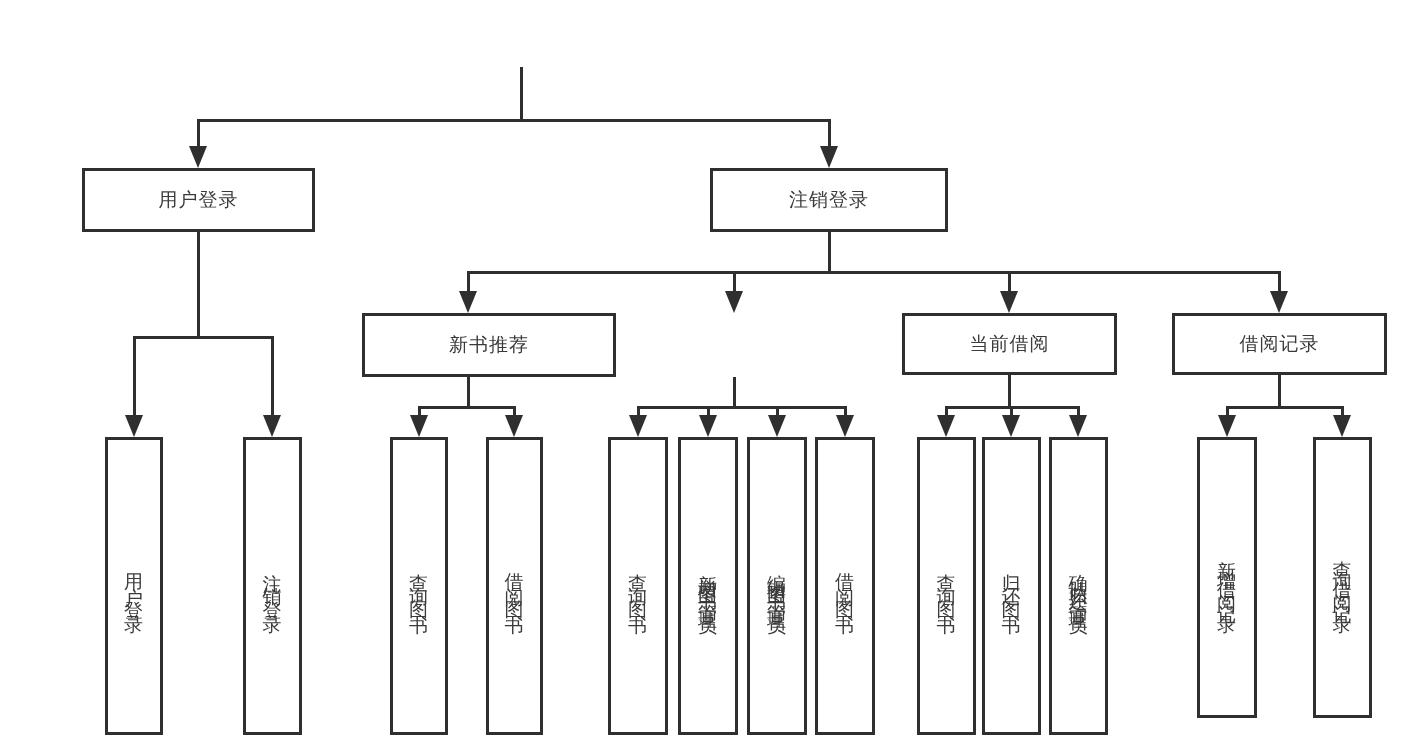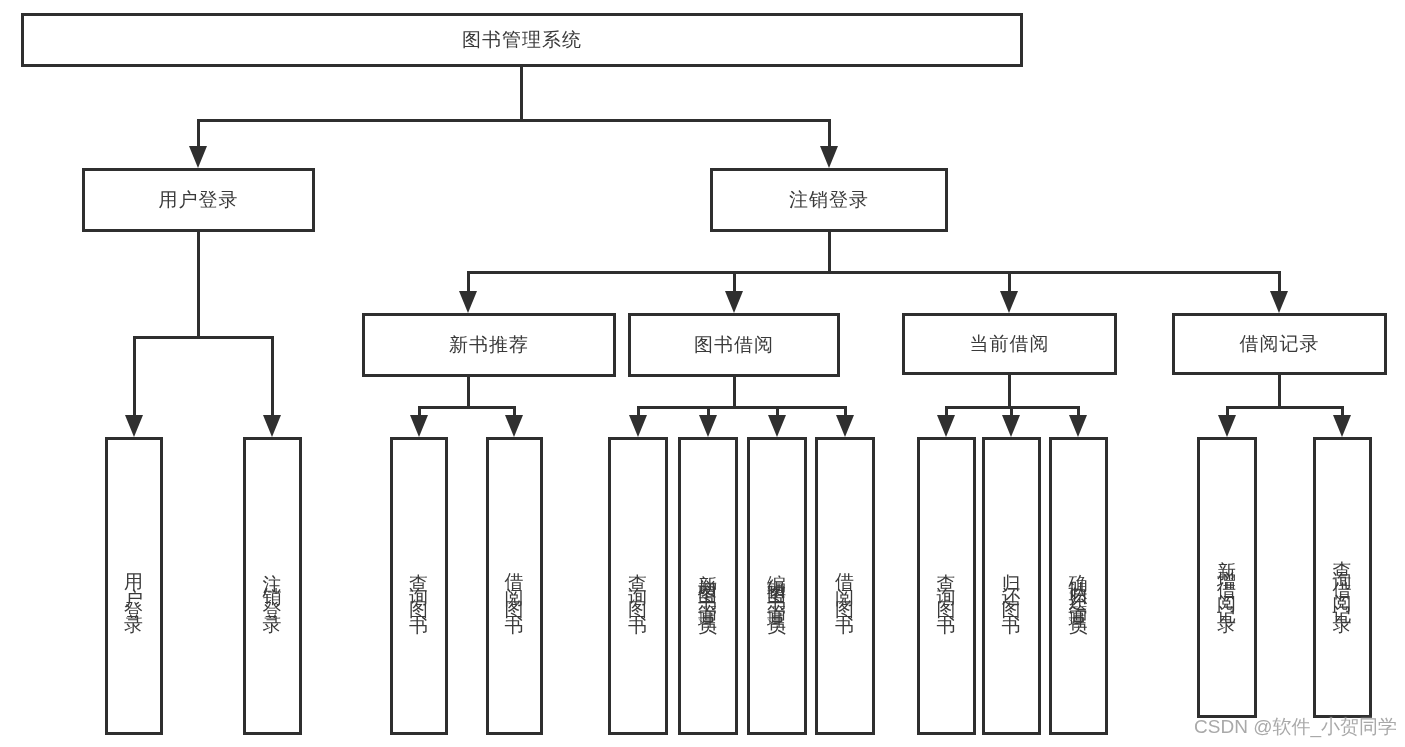--- a/index.html
+++ b/index.html
@@ -122,36 +122,30 @@
   <div class="ahead" style="left:629px;top:415px"></div>
   <div class="ahead" style="left:699px;top:415px"></div>
   <div class="ahead" style="left:768px;top:415px"></div>
   <div class="ahead" style="left:836px;top:415px"></div>
   <div class="ahead" style="left:937px;top:415px"></div>
   <div class="ahead" style="left:1002px;top:415px"></div>
   <div class="ahead" style="left:1069px;top:415px"></div>
   <div class="ahead" style="left:1218px;top:415px"></div>
   <div class="ahead" style="left:1333px;top:415px"></div>
 
-  <div class="node h" style="left:21px;top:13px;width:1002px;height:54px">
-    <span class="lbl">图书管理系统</span>
-  </div>
 
   <div class="node h" style="left:82px;top:168px;width:233px;height:64px">
     <span class="lbl">用户登录</span>
   </div>
   <div class="node h" style="left:710px;top:168px;width:238px;height:64px">
     <span class="lbl">注销登录</span>
   </div>
 
   <div class="node h" style="left:362px;top:313px;width:254px;height:64px">
     <span class="lbl">新书推荐</span>
-  </div>
-  <div class="node h" style="left:628px;top:313px;width:212px;height:64px">
-    <span class="lbl">图书借阅</span>
   </div>
   <div class="node h" style="left:1172px;top:313px;width:215px;height:62px">
     <span class="lbl">借阅记录</span>
   </div>
   <div class="node h" style="left:902px;top:313px;width:215px;height:62px">
     <span class="lbl">当前借阅</span>
   </div>
 
   <div class="node v" style="left:105px;top:437px;width:58px;height:298px">
     <span class="lbl sp4">用户登录</span>
@@ -190,15 +184,14 @@
     <span class="lbl sp9">确认归还（管理员）</span>
   </div>
 
   <div class="node v" style="left:1197px;top:437px;width:60px;height:281px">
     <span class="lbl sp6">新增借阅记录</span>
   </div>
   <div class="node v" style="left:1313px;top:437px;width:59px;height:281px">
     <span class="lbl sp6">查询借阅记录</span>
   </div>
 
-  <div class="watermark">CSDN @软件_小贺同学</div>
 
 </div>
 
 </body></html>

